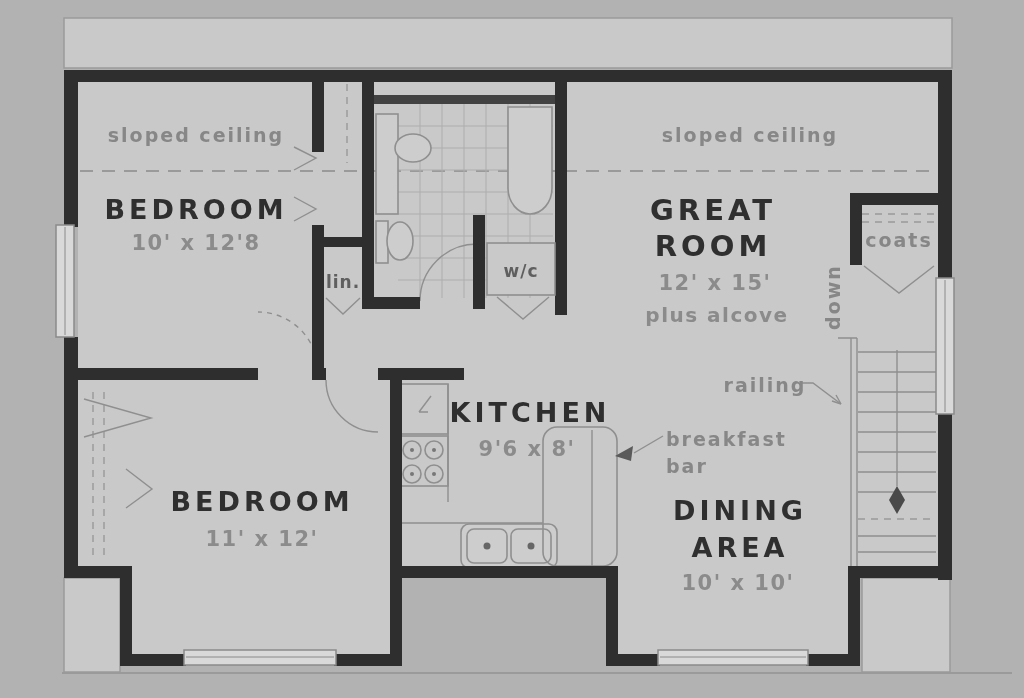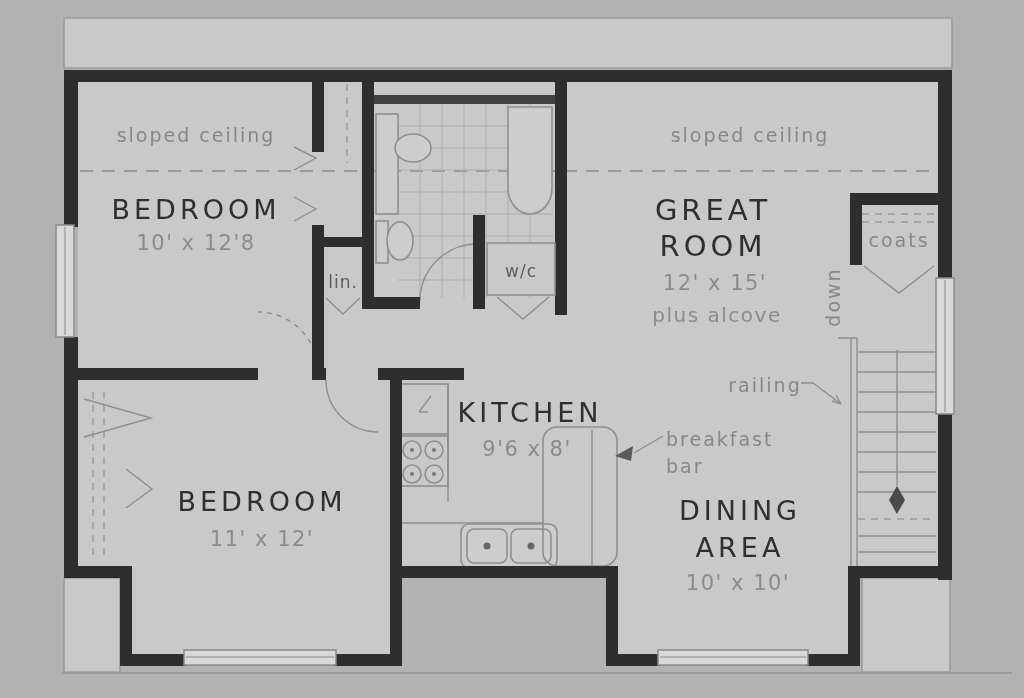--- a/index.html
+++ b/index.html
@@ -2,21 +2,21 @@
 <html style="--background: #b2b2b2; --floor: #c9c9c9; --wall: #2e2e2e; --room-text: #2f2f2f; --dim-text: #8b8b8b; --annotation-text: #878787; --fixture-line: #8f8f8f;"><head>
 <meta charset="utf-8">
 <style>
   html,body{margin:0;padding:0;}
   body{
     width:1024px;height:698px;
     background:var(--background,#b2b2b2);
     font-family:"DejaVu Sans", sans-serif;
     overflow:hidden;
   }
-  .stage{position:relative;width:1024px;height:538px;}
+  .stage{position:relative;width:1024px;height:538px;font-weight:bold;}
   svg{position:absolute;left:0;top:0;}
 
   .floor   {fill:var(--floor,#c9c9c9);}
   .wall    {fill:var(--wall,#2e2e2e);}
   .wall-lt {fill:#424242;}
   .window  {fill:#d9d9d9;stroke:#8a8a8a;stroke-width:1.5;}
   .winline {stroke:#8a8a8a;stroke-width:1;}
   .outline {fill:var(--floor,#c9c9c9);stroke:#9a9a9a;stroke-width:1.5;}
   .fix     {fill:none;stroke:var(--fixture-line,#8f8f8f);stroke-width:1.6;}
   .fixfill {fill:#cdcdcd;stroke:var(--fixture-line,#8f8f8f);stroke-width:1.6;}

